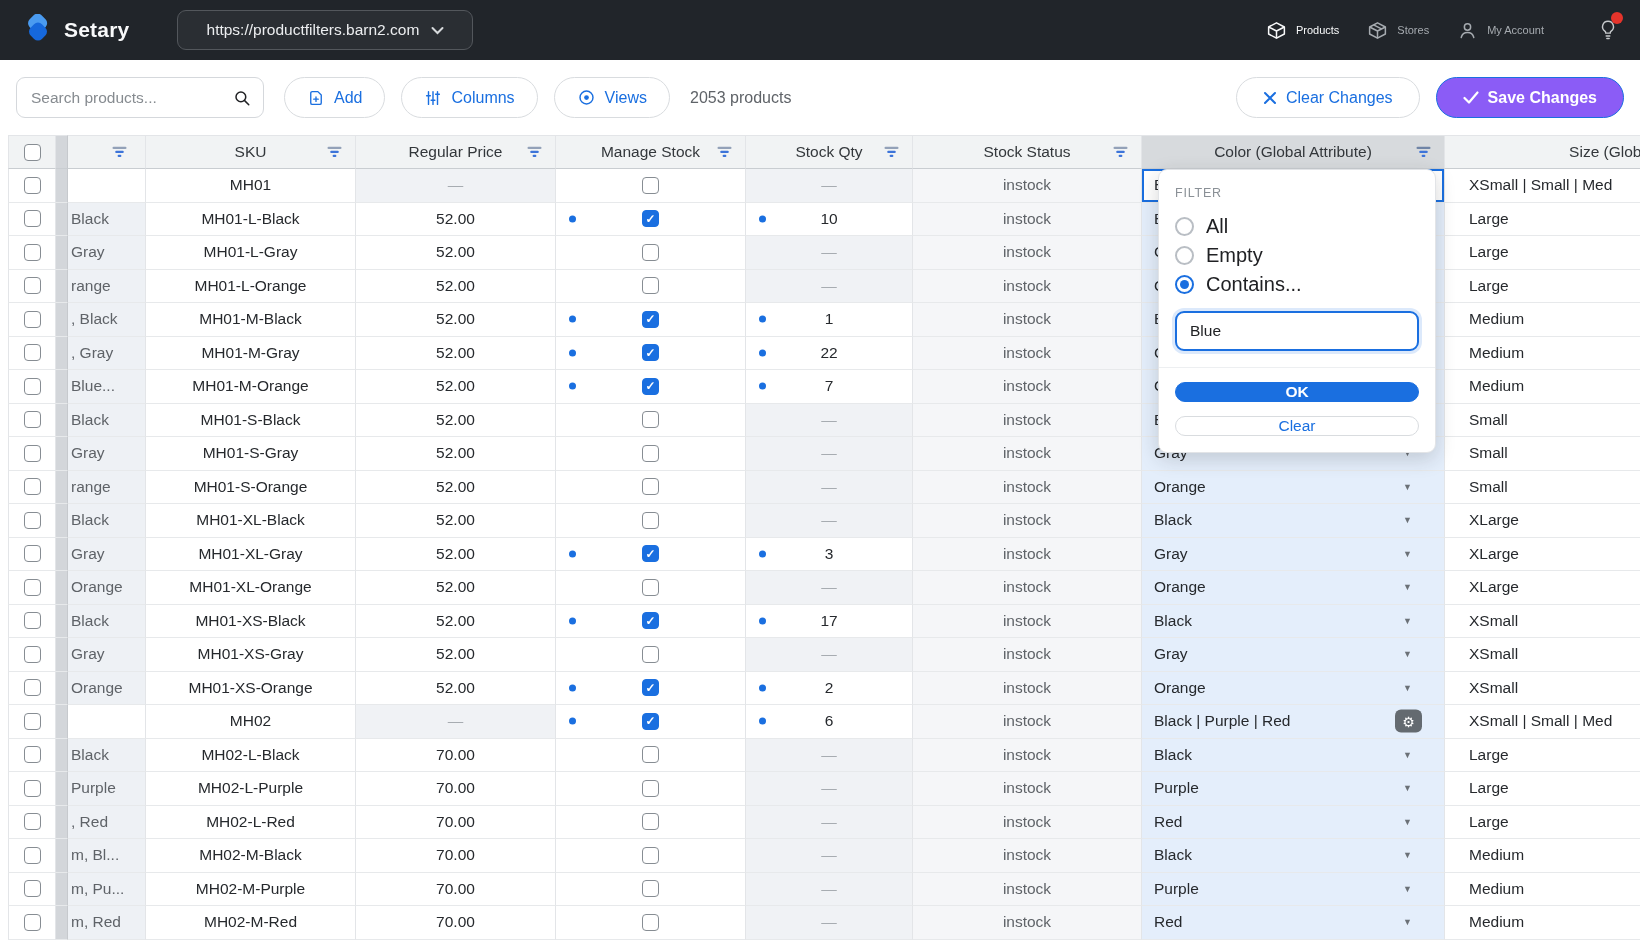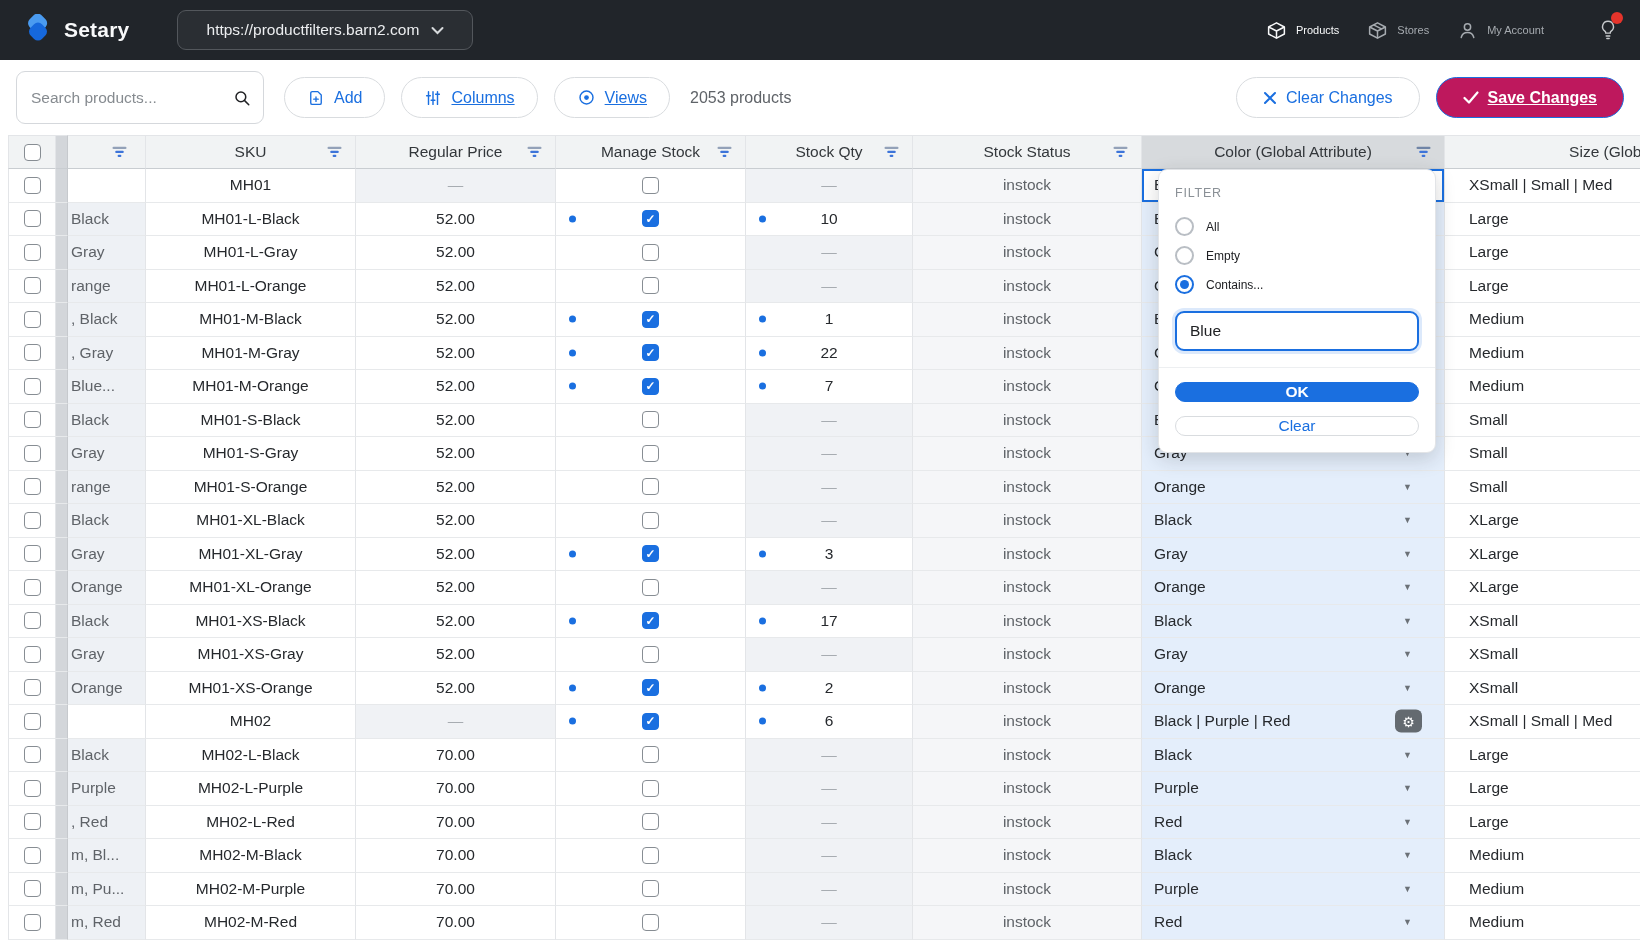--- a/index.html
+++ b/index.html
@@ -27,34 +27,34 @@
   .tb-item.active { color:#f8f9fa; }
   .bulb-wrap { position:relative; margin-left:26px; cursor:pointer; color:#c6c9cc; }
   .red-dot { position:absolute; right:-5px; top:-7px; width:12px; height:12px; border-radius:50%; background:#e5342b; }
 
   
   .toolbar {
     position:absolute; left:0; top:60px; width:1640px; height:75px; background:#fff;
     display:flex; align-items:center; padding:0 16px;
   }
   .search-box {
-    width:248px; height:53px; border:1px solid #d5d8dc; border-radius:9px; background:#fff;
+    width:248px; height:41px; border:1px solid #d5d8dc; border-radius:9px; background:#fff;
     display:flex; align-items:center; padding:0 12px 0 14px;
   }
   .search-box input {
     border:none; outline:none; flex:1; font-size:15.5px; font-family:inherit; color:#202124; background:transparent;
   }
   .search-box input::placeholder { color:#868b90; }
   .pill-btn {
     height:41px; border:1px solid #d9dcdf; border-radius:21px; background:#fff; color:#1a6fe0;
     display:flex; align-items:center; gap:9px; font-size:16px; padding:0 22px; cursor:pointer;
     font-family:inherit; white-space:nowrap;
   }
-  .pill-btn.primary { background:#be185d; border-color:#1a6fe0; color:#fff; font-weight:700; }
-  .ml16 { margin-left:16px;text-decoration:underline; } .ml20 { margin-left:20px; }
+  .pill-btn.primary { background:#8b5cf6; border-color:#1a6fe0; color:#fff; font-weight:700; }
+  .ml16 { margin-left:16px; } .ml20 { margin-left:20px; }
   .count-label { margin-left:20px; color:#5f6368; font-size:16px; }
 
   
   .table-wrap { position:absolute; left:8px; top:135px; width:1632px; height:805px; overflow:hidden; }
   .grid {
     display:grid;
     grid-template-columns:48px 12px 78px 210px 200px 190px 167px 229px 303px 400px;
     grid-template-rows:34px; grid-auto-rows:33.5px;
   }
   .cell {
@@ -90,21 +90,21 @@
     width:27px; height:23px; border-radius:6px; background:#646a70; color:#fff;
     display:flex; align-items:center; justify-content:center; font-size:14px; cursor:pointer; }
 
   
   .popup {
     position:absolute; left:1158px; top:169px; width:278px; background:#fff;
     border:1px solid #e2e4e7; border-radius:9px; z-index:20;
     box-shadow:0 6px 20px rgba(32,33,36,.18); padding:16px 16px 16px 16px;
   }
   .popup-title { color:#8a9096; font-size:12.5px; letter-spacing:.8px; margin-bottom:12px; }
-  .radio-row { display:flex; align-items:center; gap:12px; height:29px; font-size:12px; color:#202124; cursor:pointer; }
+  .radio-row { display:flex; align-items:center; gap:12px; height:29px; font-size:20px; color:#202124; cursor:pointer; }
   .radio { width:19px; height:19px; border:2px solid #b9bec4; border-radius:50%; position:relative; flex:0 0 auto; }
   .radio.sel { border-color:#1a6fe0; }
   .radio.sel::after { content:""; position:absolute; inset:3px; background:#1a6fe0; border-radius:50%; }
   .popup-input {
     width:100%; height:40px; margin:12px 0 16px; border:2px solid #1a6fe0; border-radius:9px;
     box-shadow:0 0 0 3px #dce9fb; font-size:15.5px; font-family:inherit; color:#202124;
     padding:12px 13px; outline:none;
   }
   .popup-actions { border-top:1px solid #edeff1; margin:0 -16px; padding:14px 16px 0; display:flex; gap:14px;flex-direction:column; }
   .popup-actions button {

